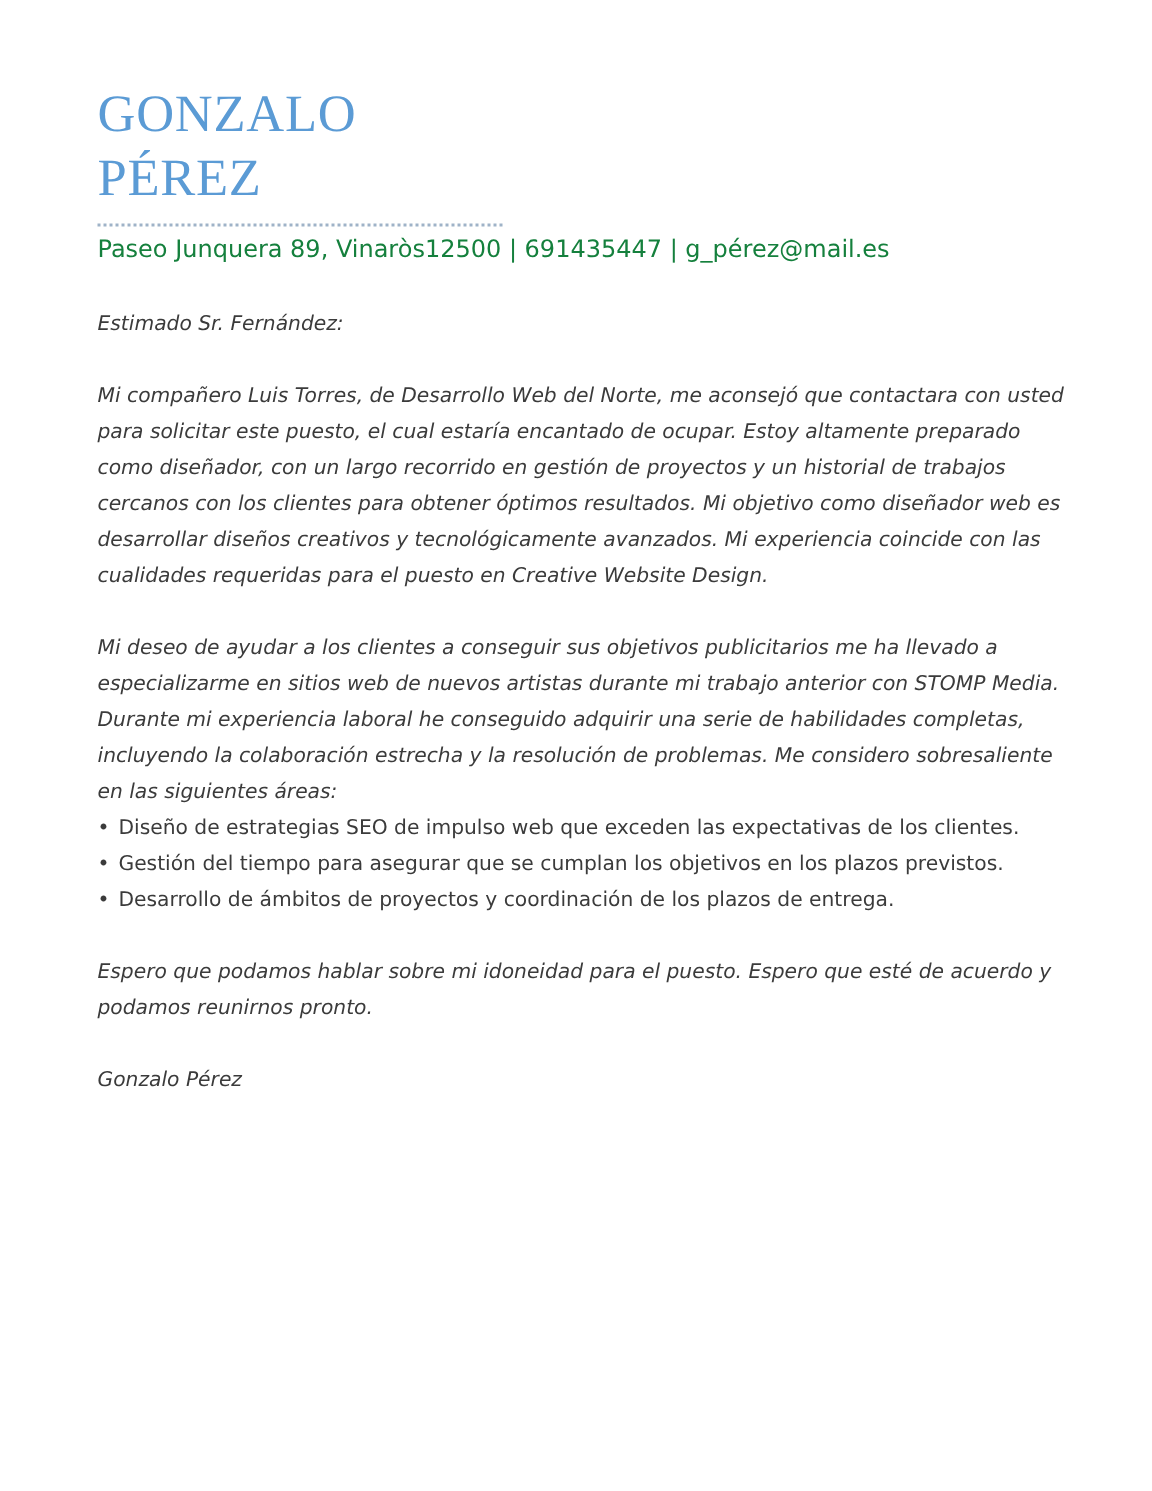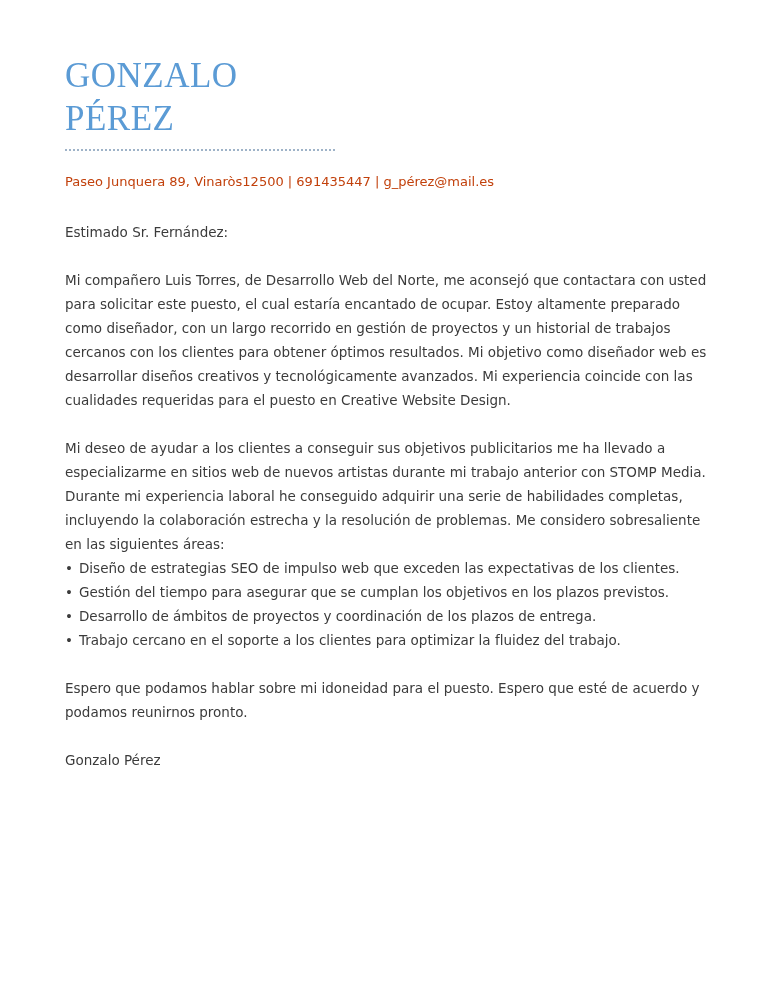--- a/index.html
+++ b/index.html
@@ -25,32 +25,32 @@
     letter-spacing: 0.5px;
     font-family: Liberation Serif, serif;
   }
   .divider {
     width: 270px;
     border: 0;
     border-top: 2px dotted #9fb3c8;
     margin-top: 9px;
   }
   .contact {
-    margin-top: 22px;
-    font-size: 13px;
+    margin-top: 6px;
+    font-size: 16px;
     line-height: 18px;
-    color: #c2410c;
+    color: #15803d;
   }
   .letter-body {
     margin-top: 29px;
     width: 648px;
     font-size: 13.5px;
     line-height: 24px;
   }
-  .letter-body p { margin: 0 0 24px 0; }
+  .letter-body p { margin: 0 0 24px 0; font-style: italic; }
   .letter-body p.no-gap { margin-bottom: 0; margin-top: 22px; }
   ul.skill-list {
     list-style: none;
     margin: 0 0 24px 0;
   }
   ul.skill-list li { line-height: 24px; }
   .bullet {
     display: inline-block;
     margin-right: 6px;
   }
@@ -81,23 +81,20 @@
     <ul class="skill-list">
       <li>
         <span class="bullet">•</span><span>Diseño de estrategias SEO de impulso web que exceden las expectativas de los clientes.</span>
       </li>
       <li>
         <span class="bullet">•</span><span>Gestión del tiempo para asegurar que se cumplan los objetivos en los plazos previstos.</span>
       </li>
       <li>
         <span class="bullet">•</span><span>Desarrollo de ámbitos de proyectos y coordinación de los plazos de entrega.</span>
       </li>
-      <li>
-        <span class="bullet">•</span><span>Trabajo cercano en el soporte a los clientes para optimizar la fluidez del trabajo.</span>
-      </li>
     </ul>
 
     <p>Espero que podamos hablar sobre mi idoneidad para el puesto. Espero que esté de acuerdo y podamos reunirnos pronto.</p>
 
     <div class="signature-block">
       <p>Gonzalo Pérez</p>
     </div>
 
   </main>
 

